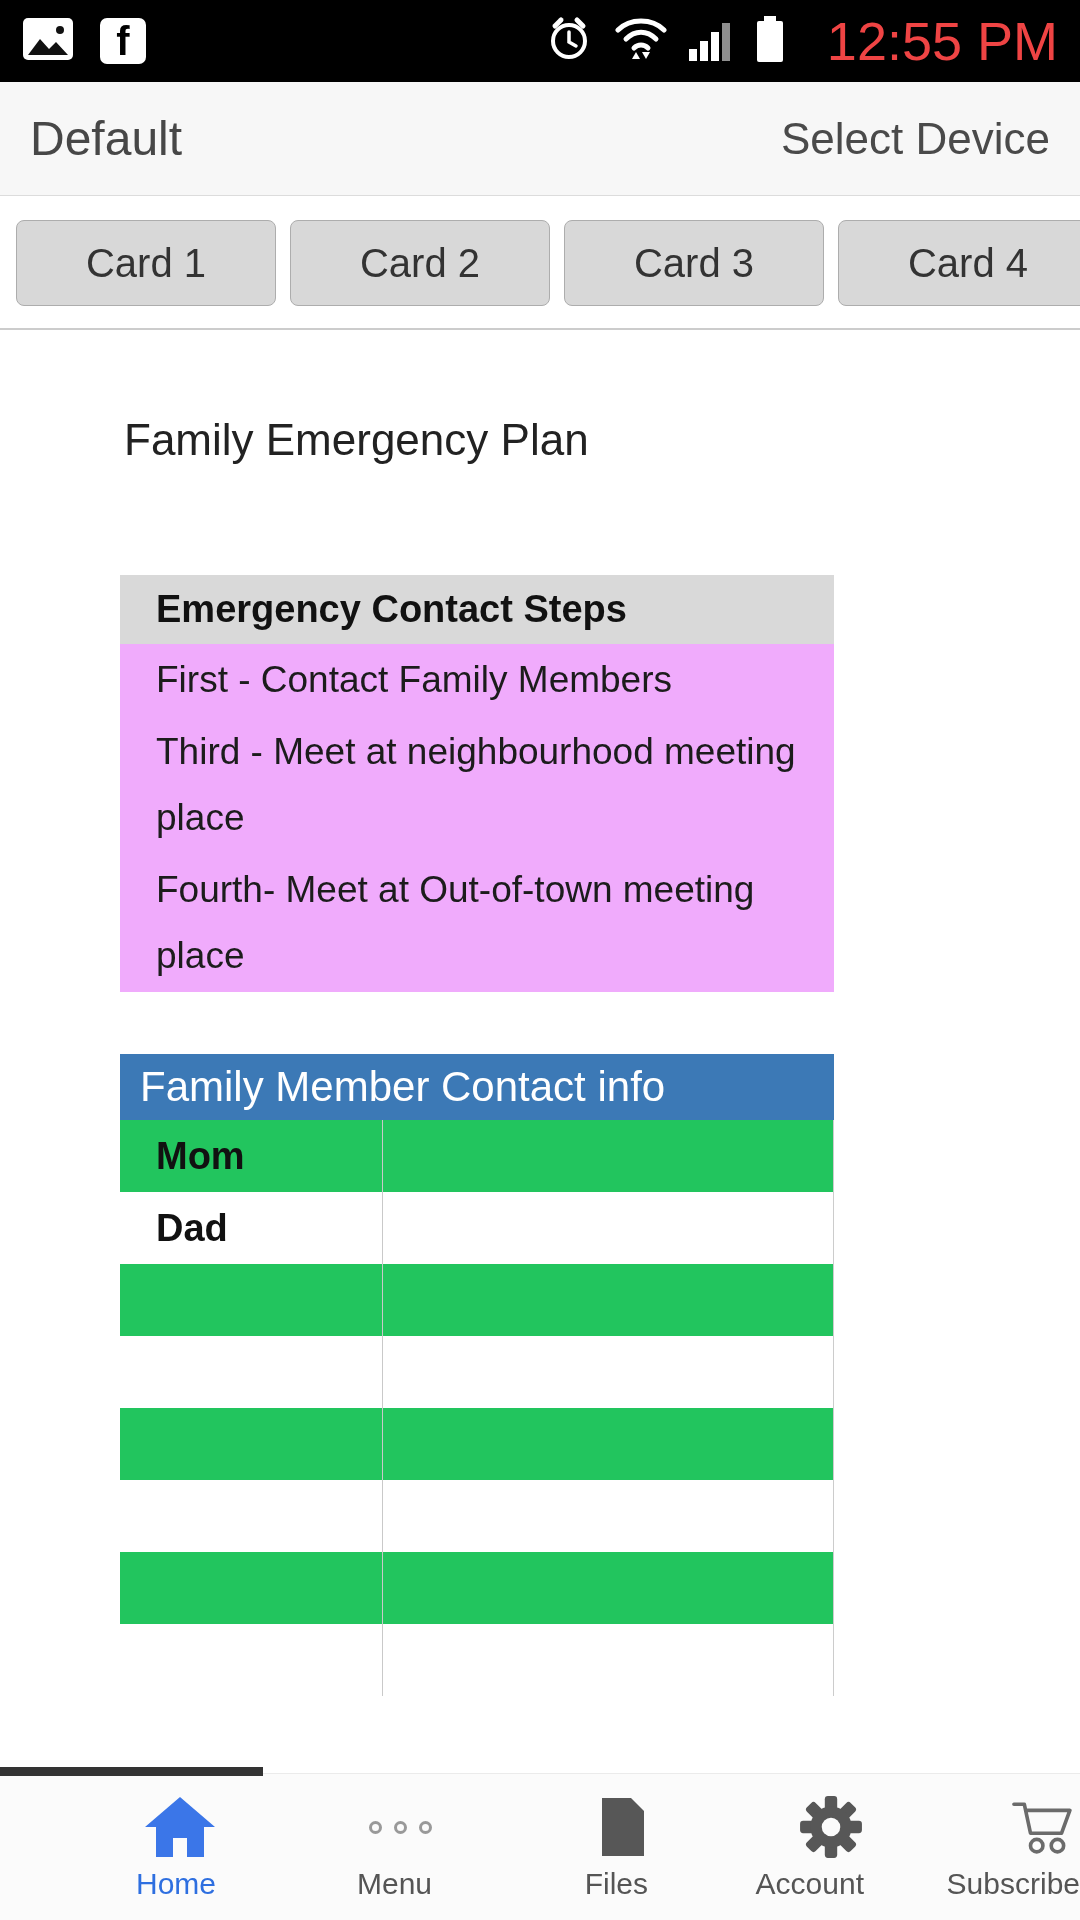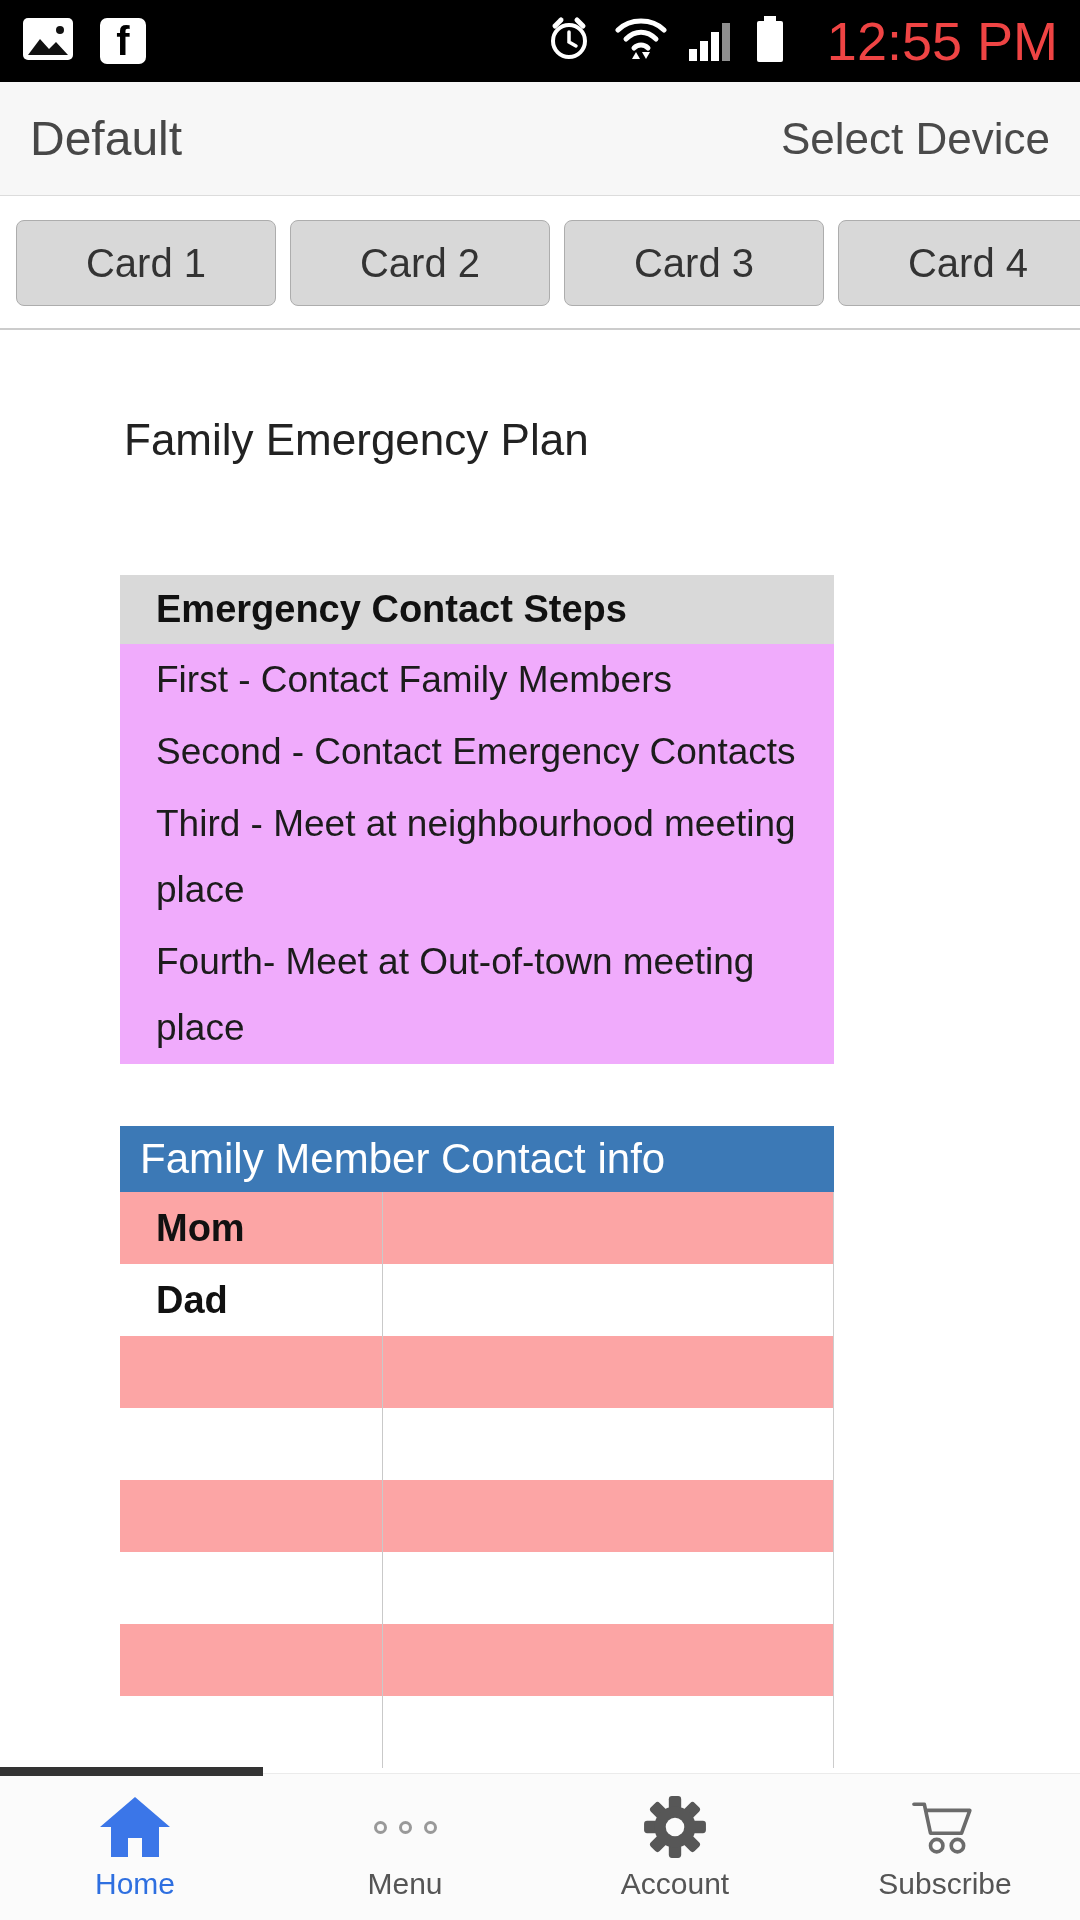--- a/index.html
+++ b/index.html
@@ -30,30 +30,30 @@
   .steps-table { width:714px; margin-top:109px; }
   .steps-header { height:69px; line-height:69px; background:#d9d9d9; font-size:38px; font-weight:bold; color:#111; padding:0 36px; }
   .steps-row { background:#f0abfc; font-size:37px; color:#1c1c1c; line-height:66px; padding:3px 20px 3px 36px; }
 
   .contacts-table { width:714px; margin-top:62px; }
   .ct-header { height:66px; line-height:66px; background:#3c79b6; color:#fff; font-size:42px; padding-left:20px; }
   .ct-subheader { height:76px; background:#c5daee; display:flex; }
   .ct-sub-col1 { width:262px; }
   .ct-sub-col2 { flex:1; text-align:center; line-height:76px; font-size:38px; font-weight:bold; color:#111; }
   .ct-row { height:72px; display:flex; border-right:1px solid #cccccc; background:#fff; }
-  .ct-row.gray { background:#fca5a5; }
+  .ct-row.gray { background:#22c55e; }
   .ct-col1 { width:262px; padding-left:36px; font-size:38px; font-weight:bold; color:#111; line-height:72px; }
   .ct-col2 { flex:1; border-left:1px solid #c9c9c9; }
 
   
   .scroll-indicator { position:absolute; left:0; top:1767px; width:263px; height:9px; background:#333; z-index:10; }
 
   
   .bottom-nav { position:absolute; left:0; bottom:0; width:1080px; height:147px; background:#fbfbfb; border-top:1px solid #ebebeb; display:flex; z-index:9; }
-  .nav-item { flex:1; display:flex; flex-direction:column; align-items:center; justify-content:center; gap:6px; cursor:pointer; }
+  .nav-item { flex:1; display:flex; flex-direction:column; align-items:flex-end; justify-content:center; gap:6px; cursor:pointer; }
   .nav-icon { height:68px; display:flex; align-items:center; justify-content:center; }
   .nav-label { font-size:30px; color:#555; }
   .nav-item.active .nav-label { color:#2e6fe0; }
   .menu-dots { display:flex; gap:12px; }
   .menu-dots i { width:13px; height:13px; border:3px solid #999; border-radius:50%; display:block; }
 </style>
 </head>
 <body>
 
 <div class="screen">
@@ -116,21 +116,20 @@
     <button class="card-btn">Card 3</button>
     <button class="card-btn">Card 4</button>
   </div>
 
   <div class="content">
     <h1 class="page-heading">Family Emergency Plan</h1>
 
     <div class="steps-table">
       <div class="steps-header">Emergency Contact Steps</div>
       <div class="steps-row">First - Contact Family Members</div>
-      <div class="steps-row">Second - Contact Emergency Contacts</div>
       <div class="steps-row">Third - Meet at neighbourhood meeting place</div>
       <div class="steps-row">Fourth- Meet at Out-of-town meeting place</div>
     </div>
 
     <div class="contacts-table">
       <div class="ct-header">Family Member Contact info</div>
       <div class="ct-row gray">
         <div class="ct-col1">Mom</div>
         <div class="ct-col2"></div>
       </div>
@@ -176,20 +175,28 @@
       </span>
       <span class="nav-label">Home</span>
     </div>
     <div class="nav-item">
       <span class="nav-icon menu-dots">
           <i></i>
           <i></i>
           <i></i>
         </span>
       <span class="nav-label">Menu</span>
+    </div>
+    <div class="nav-item">
+      <span class="nav-icon">
+        <svg width="50" height="62" viewBox="0 0 50 62">
+          <path d="M4 2 H33 L46 15 V60 H4 Z" fill="#575757"></path>
+        </svg>
+      </span>
+      <span class="nav-label">Files</span>
     </div>
     <div class="nav-item">
       <span class="nav-icon">
         <svg width="66" height="66" viewBox="0 0 64 64">
           <g fill="#575757">
             <rect x="26" y="2" width="12" height="60" rx="3"></rect>
             <rect x="2" y="26" width="60" height="12" rx="3"></rect>
             <rect x="26" y="2" width="12" height="60" rx="3" transform="rotate(45 32 32)"></rect>
             <rect x="26" y="2" width="12" height="60" rx="3" transform="rotate(-45 32 32)"></rect>
             <circle cx="32" cy="32" r="20"></circle>

